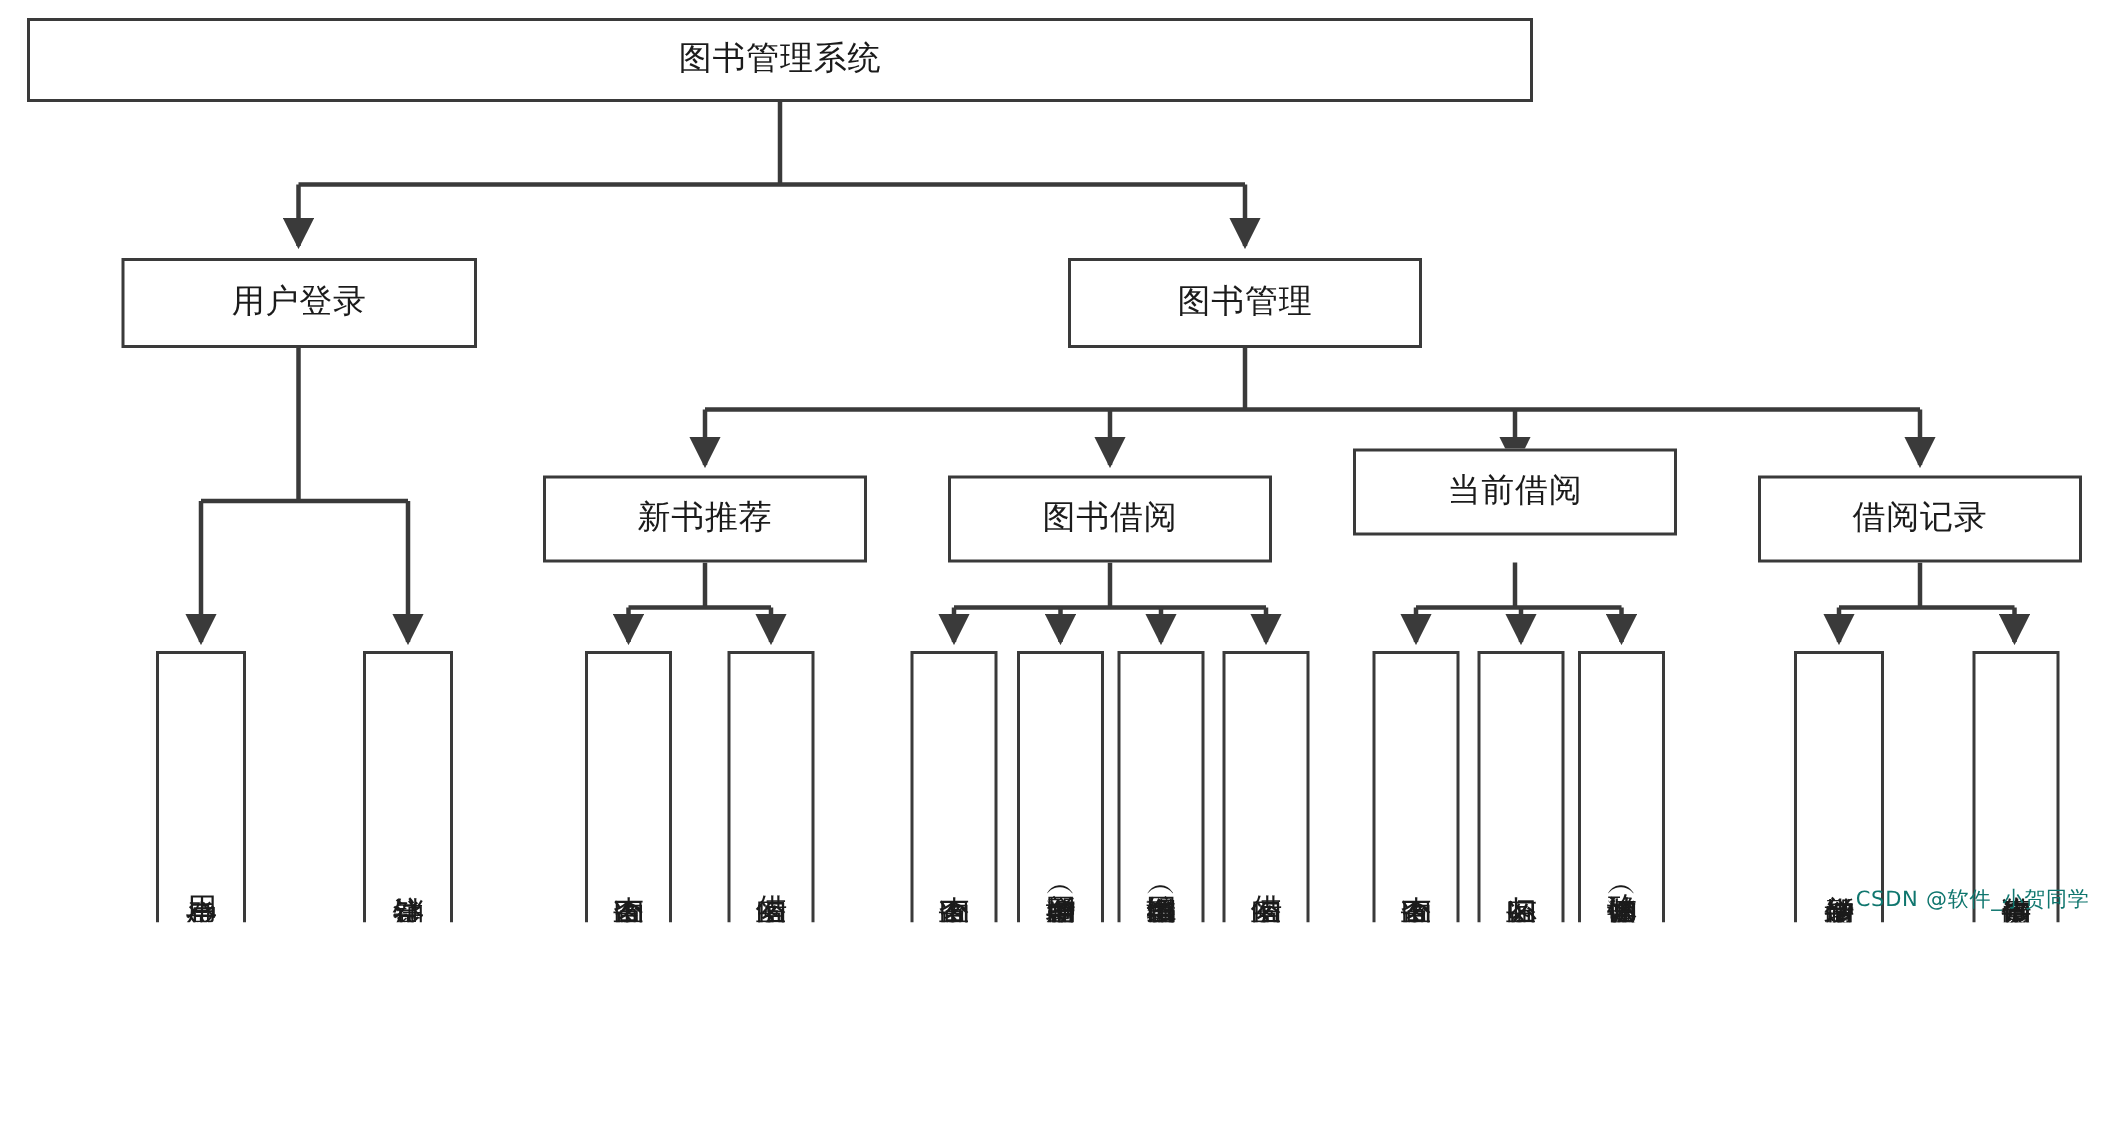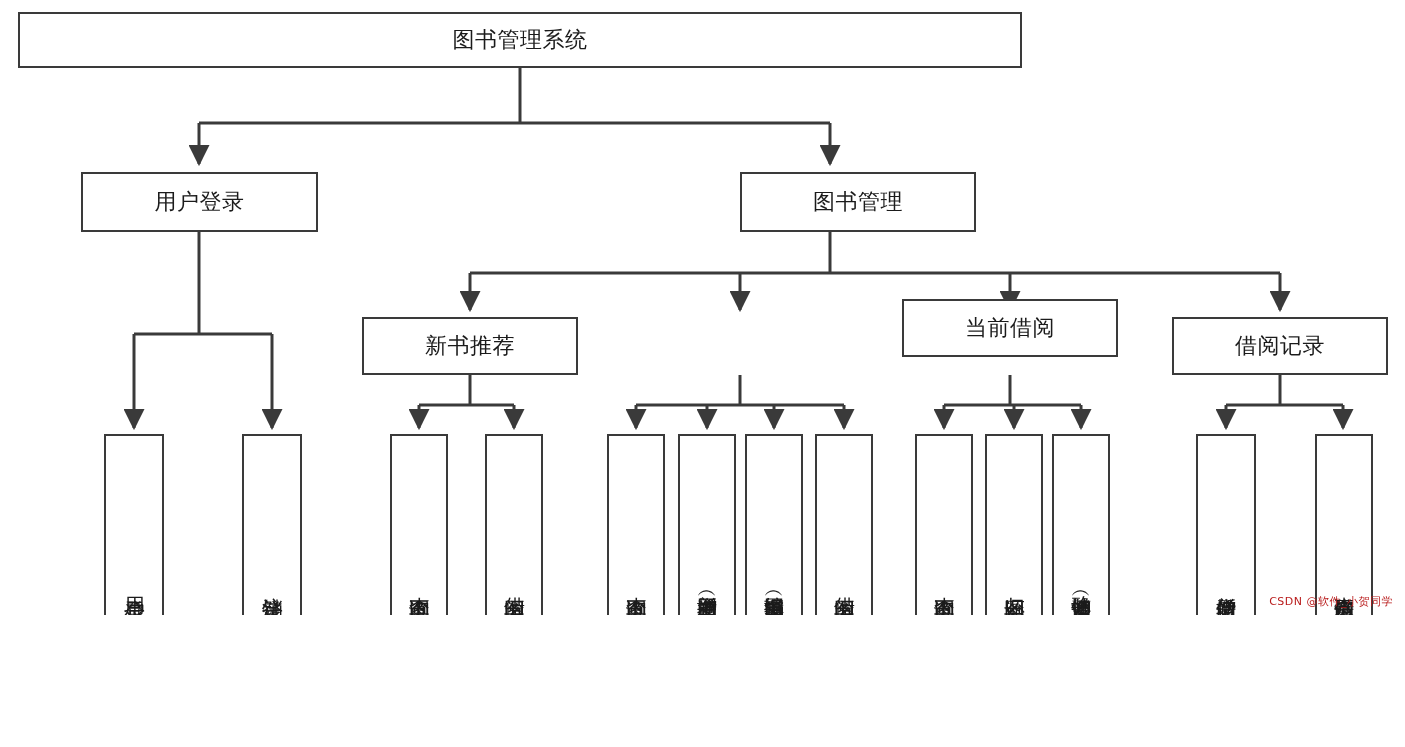--- a/index.html
+++ b/index.html
@@ -54,22 +54,22 @@
     color: #1b1b1b;
   }
   .vtext.small {
     font-size: 20px;
     letter-spacing: 1px;
   }
   #watermark {
     position: absolute;
     right: 12px;
     bottom: 6px;
-    font-size: 11px;
-    color: #b91c1c;
+    font-size: 14px;
+    color: #0f766e;
     letter-spacing: 0.5px;
     z-index: 5;
     white-space: nowrap;
     pointer-events: none;
   }
 </style>
 </head>
 <body>
 
 <div id="canvas">
@@ -125,27 +125,30 @@
     </g>
   </svg>
 
   <div class="node node-h" style="left:18px; top:12px; width:1004px; height:56px;">
     <span>图书管理系统</span>
   </div>
 
   <div class="node node-h" style="left:81px; top:172px; width:237px; height:60px;">
     <span>用户登录</span>
   </div>
-  <div class="node node-h" style="left:712px; top:172px; width:236px; height:60px;margin-left:28px;">
+  <div class="node node-h" style="left:712px; top:172px; width:236px; height:60px;">
     <span>图书管理</span>
   </div>
 
   <div class="node node-h" style="left:362px; top:317px; width:216px; height:58px;text-align:center;">
     <span>新书推荐</span>
   </div>
+  <div class="node node-h" style="left:632px; top:317px; width:216px; height:58px;">
+    <span>图书借阅</span>
+  </div>
   <div class="node node-h" style="left:902px; top:299px; width:216px; height:58px;">
     <span>当前借阅</span>
   </div>
   <div class="node node-h" style="left:1172px; top:317px; width:216px; height:58px;justify-content:center;">
     <span>借阅记录</span>
   </div>
 
   <div class="node node-v" style="left:104px; top:434px; width:60px; height:300px;">
     <span class="vtext">用户登录</span>
   </div>

